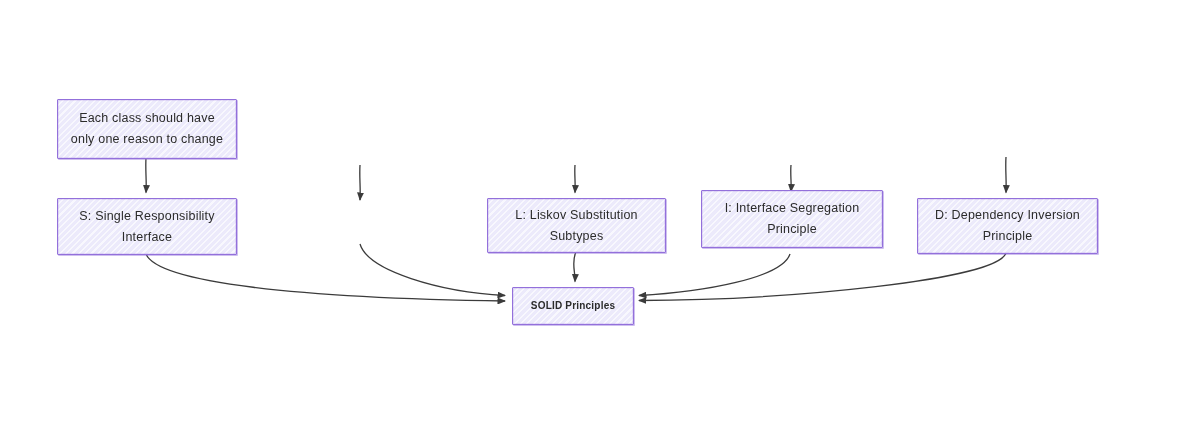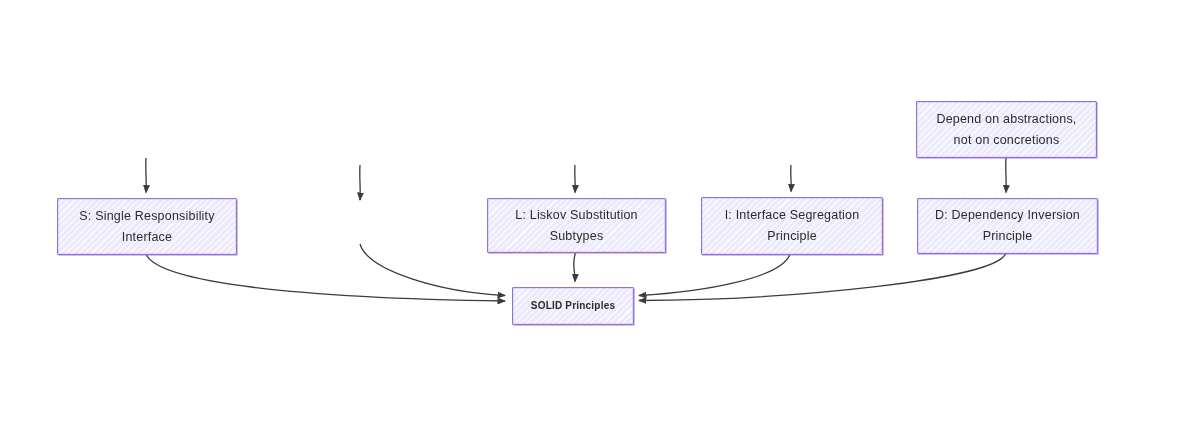--- a/index.html
+++ b/index.html
@@ -52,35 +52,35 @@
       <path d="M791,165 C790.2,174 791.6,183 791,191.5" marker-end="url(#ah)"></path>
       <path d="M1006,157 C1005.2,169 1006.6,180 1006,192.5" marker-end="url(#ah)"></path>
       <path d="M146,254 C158,283 300,298 505,301" marker-end="url(#ah)"></path>
       <path d="M360,244 C368,271 440,292 505,295.5" marker-end="url(#ah)"></path>
       <path d="M576,252 C571,262 575.5,272 575,281.5" marker-end="url(#ah)"></path>
       <path d="M790,254 C782,278 704,292 639,295.5" marker-end="url(#ah)"></path>
       <path d="M1006,253 C997,280 790,300 639,300.5" marker-end="url(#ah)"></path>
     </g>
   </svg>
 
+  <div class="node" style="left:57px;top:99px;width:178px;height:58px">Each class should have
+only one reason to change</div>
 
 
 
 
-  <div class="node" style="left:916px;top:101px;width:179px;height:55px">Depend on abstractions,
-not on concretions</div>
 
   <div class="node" style="left:57px;top:198px;width:178px;height:55px">S: Single Responsibility
 Interface</div>
 
 
   <div class="node" style="left:487px;top:198px;width:177px;height:53px">L: Liskov Substitution
 Subtypes</div>
 
-  <div class="node" style="left:701px;top:197px;width:180px;height:56px">I: Interface Segregation
+  <div class="node" style="left:701px;top:190px;width:180px;height:56px">I: Interface Segregation
 Principle</div>
 
   <div class="node" style="left:917px;top:198px;width:179px;height:54px">D: Dependency Inversion
 Principle</div>
 
   <div class="node solid-node" style="left:512px;top:287px;width:120px;height:36px">SOLID Principles</div>
 
 </div>
 
 </body></html>

